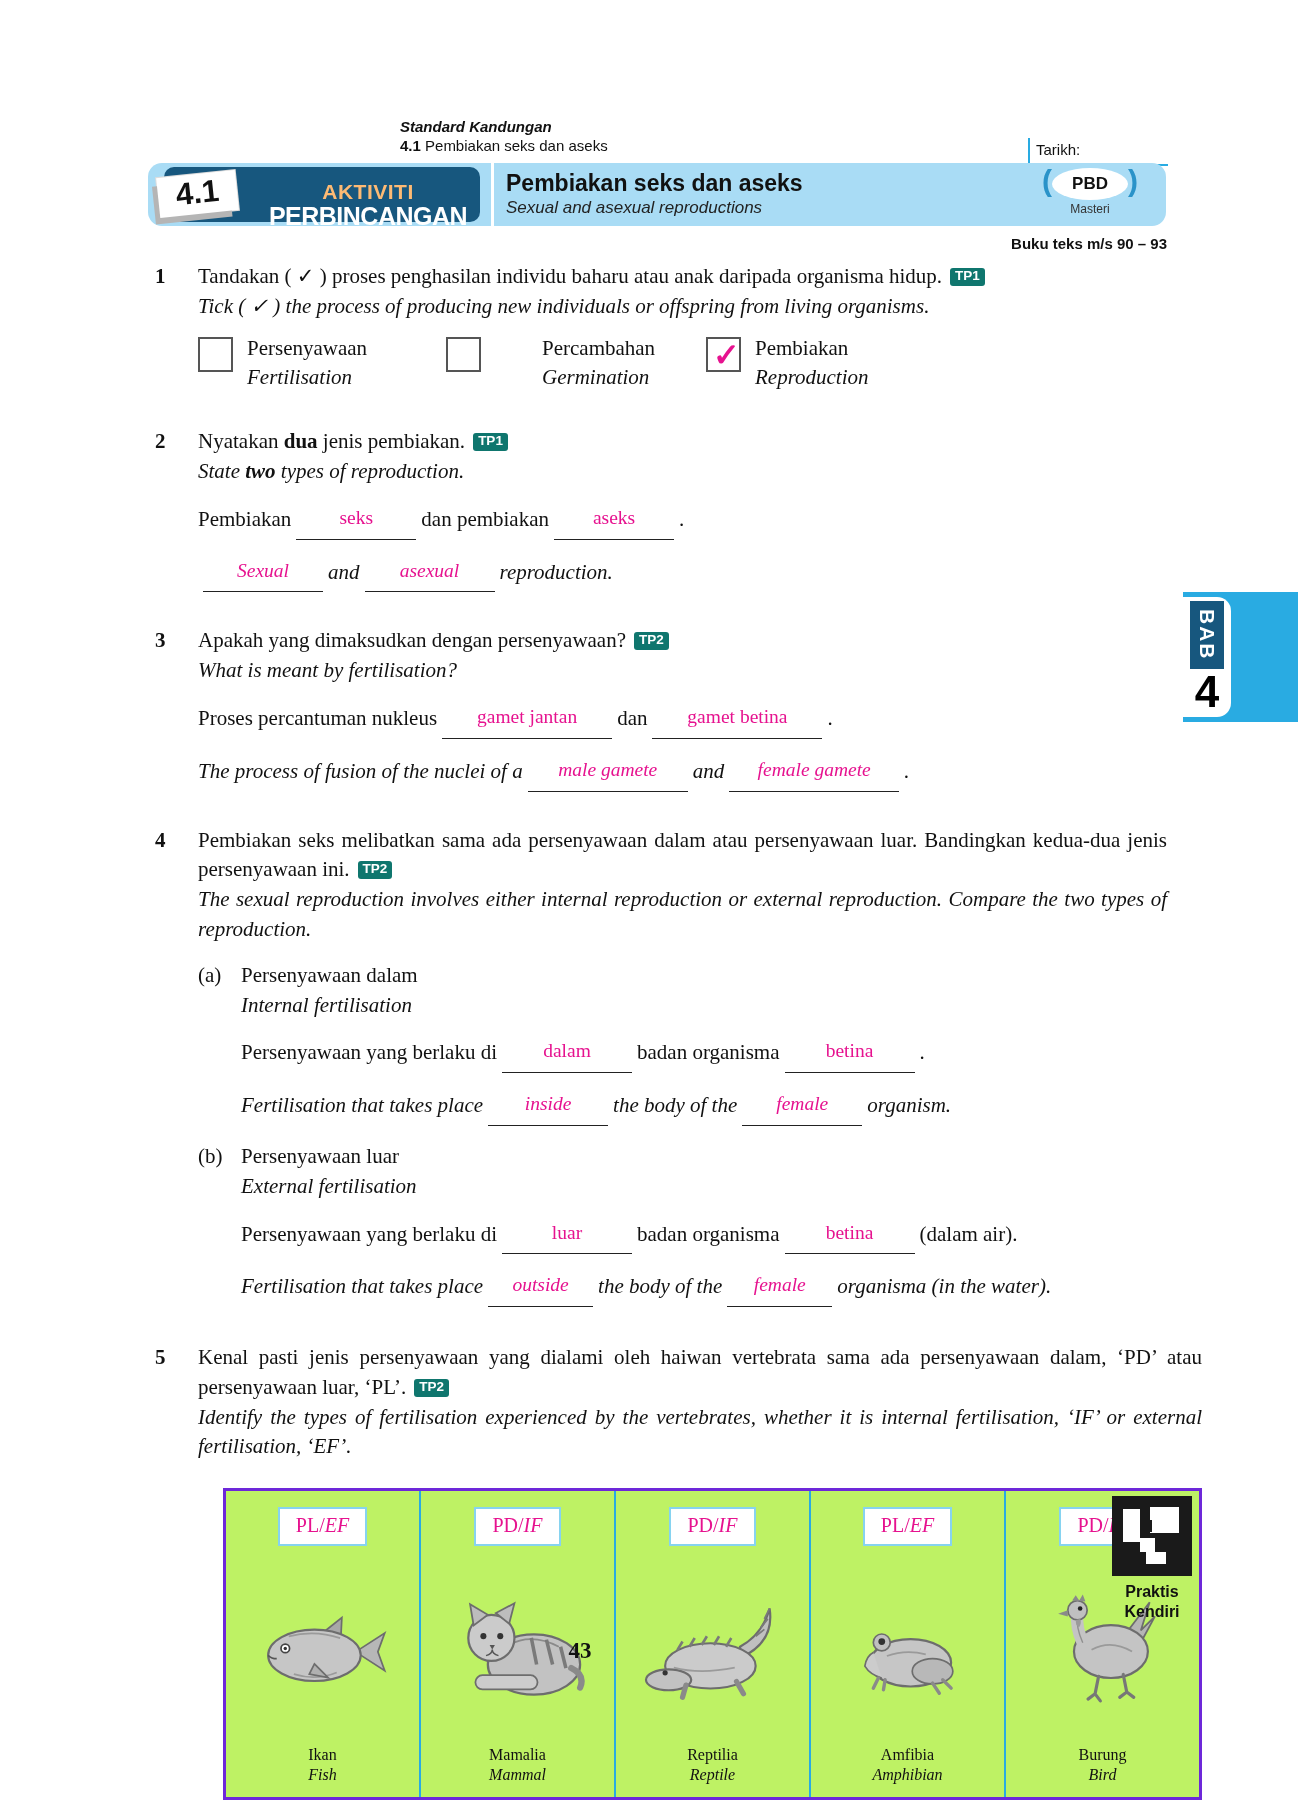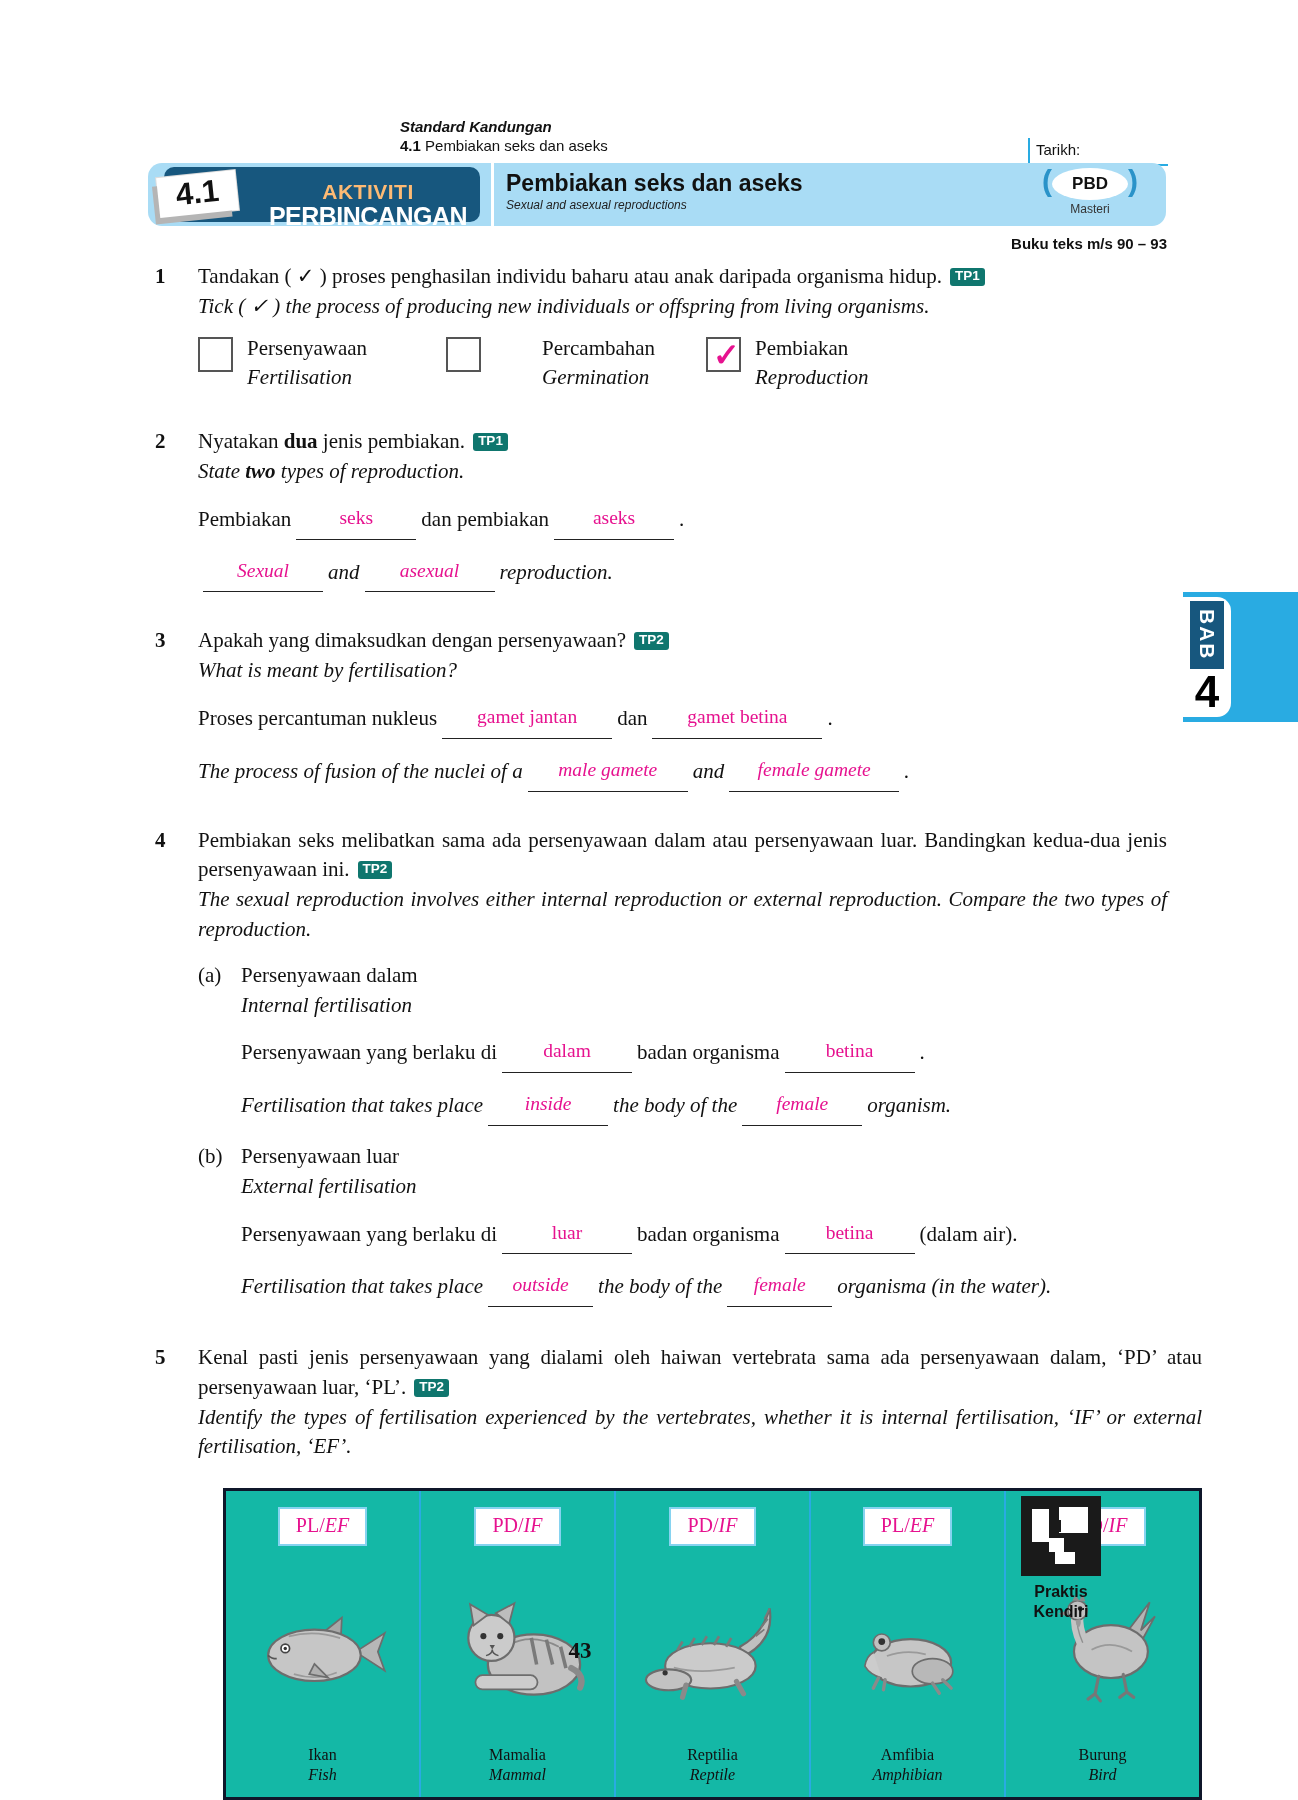--- a/index.html
+++ b/index.html
@@ -35,21 +35,21 @@
   .act-line2 { color:#fff; font-family:"Liberation Sans", sans-serif; font-weight:bold; font-size:25px; letter-spacing:-0.5px; line-height:1.05;}
   .num-tag {
     position:absolute; left:-6px; top:7px; background:#fff; color:#111;
     font-family:"Liberation Sans", sans-serif; font-weight:bold; font-size:31px;
     padding:1px 18px 3px; transform:rotate(-6deg);
     box-shadow:-6px 7px 0 -1px #b5b5b5, 0 0 0 1px #ddd;
   }
   .banner-divider { position:absolute; left:343px; top:0; width:3px; height:63px; background:#fff; }
   .banner-titles { position:absolute; left:358px; top:7px; }
   .banner-title-ms { font-family:"Liberation Sans", sans-serif; font-weight:bold; font-size:23px; color:#111; }
-  .banner-title-en { font-family:"Liberation Sans", sans-serif; font-style:italic; font-size:12px; color:#222; margin-top:1px; }
+  .banner-title-en { font-family:"Liberation Sans", sans-serif; font-style:italic; font-size:17px; color:#222; margin-top:1px; }
   .pbd-wrap { position:absolute; right:18px; top:5px; width:116px; text-align:center; }
   .pbd-oval {
     position:relative; width:76px; height:32px; background:#fff; border-radius:50%;
     margin:0 auto; display:flex; align-items:center; justify-content:center;
     font-family:"Liberation Sans", sans-serif; font-weight:bold; font-size:17px; color:#111;
   }
   .pbd-oval .arc { position:absolute; color:#2a93c9; font-size:30px; font-weight:bold; top:-4px; }
   .pbd-oval .arc.l { left:-10px; } .pbd-oval .arc.r { right:-10px; }
   .pbd-sub { font-family:"Liberation Sans", sans-serif; font-size:12px; color:#333; margin-top:2px; }
 
@@ -86,33 +86,33 @@
   }
   .ans { color:#e6128f; font-size:19.5px; position:relative; top:-2px; white-space:nowrap; }
   .ans.it { font-style:italic; }
   .w105{min-width:105px;} .w120{min-width:120px;} .w130{min-width:130px;} .w160{min-width:160px;} .w170{min-width:170px;}
 
   .subq { display:flex; margin-top:16px; }
   .sublabel { width:43px; flex:0 0 43px; } .mt34 { margin-top:34px; } .mt36 { margin-top:36px; }
 
   
   .anim-table {
-    display:flex; width:979px; height:312px; border:3px solid #0f172a; margin:26px 0 0 25px; background:#14b8a6;
+    display:flex; width:979px; height:312px; border:3px solid #6d28d9; margin:26px 0 0 25px; background:#bef264;
   }
   .anim-col { flex:1; border-right:2px solid #29abe2; display:flex; flex-direction:column; align-items:center; padding:16px 6px 12px; }
   .anim-col:last-child { border-right:none; }
   .ans-box {
     border:2px solid #86d3f0; background:#fff; padding:2px 16px 4px; font-size:20px; color:#e6128f;
   }
   .ans-box .it { font-style:italic; }
   .anim-img { flex:1; display:flex; align-items:center; justify-content:center; width:100%; }
   .anim-name { text-align:center; font-size:16px; line-height:1.25; }
 
   
-  .praktis { position:absolute; left:1001px; top:1496px; width:120px; text-align:center; }
+  .praktis { position:absolute; left:1092px; top:1496px; width:120px; text-align:center; }
   .praktis svg { display:block; margin:0 auto; }
   .praktis-label { font-family:"Liberation Sans", sans-serif; font-weight:bold; font-size:16px; line-height:1.25; margin-top:6px; color:#111; }
   .page-num { position:absolute; left:0; top:1638px; width:1160px; text-align:center; font-weight:bold; font-size:23px; }
 
   
   .bab-tab { position:absolute; left:1183px; top:592px; width:115px; height:130px; background:#29abe2; }
   .bab-inner {
     position:absolute; left:0; top:5px; width:48px; height:120px; background:#fff;
     border-radius:0 14px 14px 0; display:flex; flex-direction:column; align-items:center; padding-top:4px;
   }

